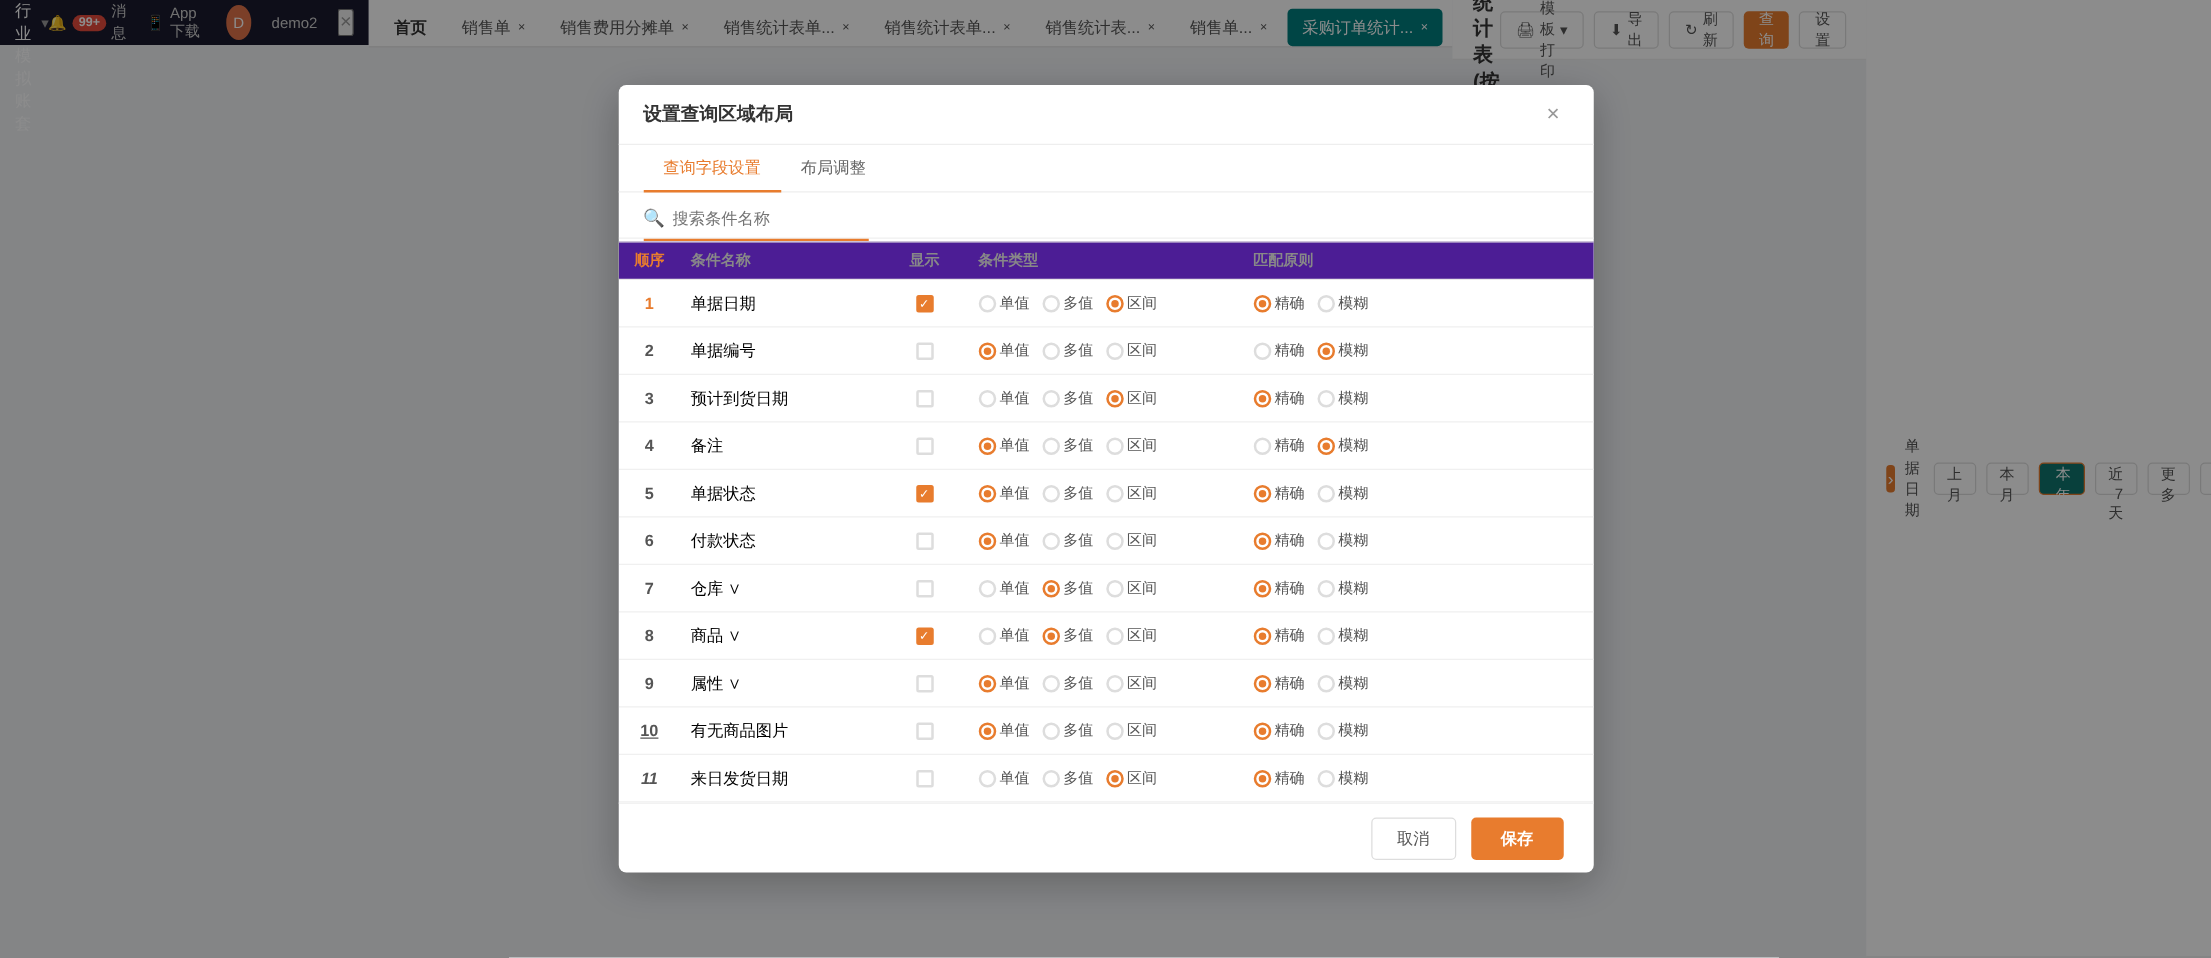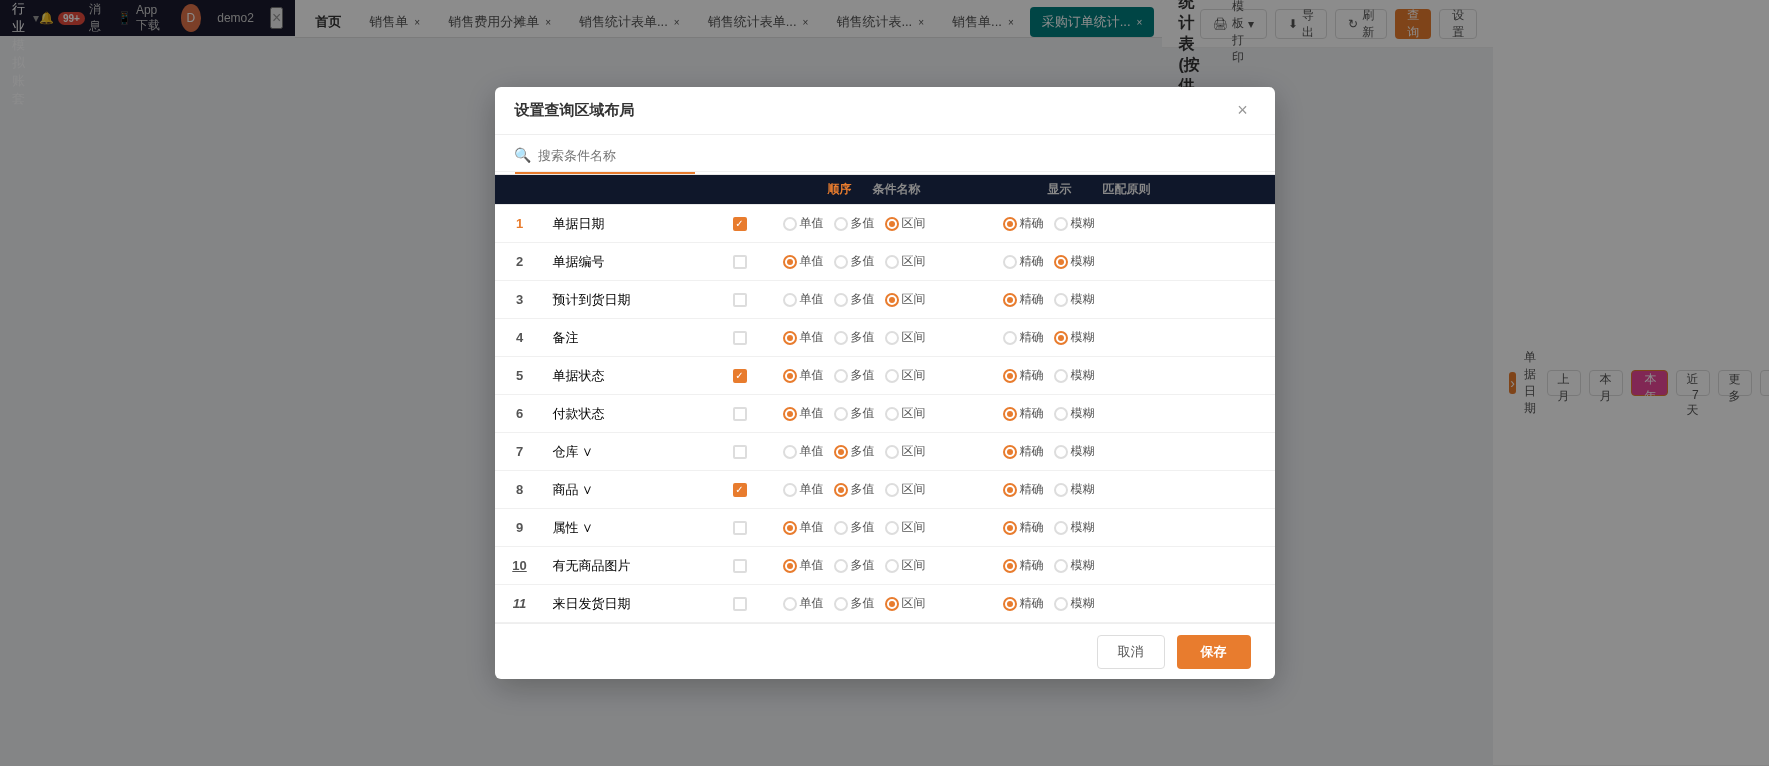--- a/index.html
+++ b/index.html
@@ -88,21 +88,21 @@
       gap: 8px;
       border-bottom: 1px solid #eee;
     }
     .filter-toggle { width: 22px; height: 22px; background: #e87c2e; color: #fff; border: none; border-radius: 3px; cursor: pointer; font-size: 14px; }
     .filter-label { font-size: 12px; color: #555; }
     .filter-btn {
       height: 26px; padding: 0 10px; border-radius: 4px;
       border: 1px solid #ddd; background: #fff; cursor: pointer;
       font-size: 12px; color: #555; text-align: right;
     }
-    .filter-btn.active { background: #ec4899; color: #fff; border-color: #e87c2e; padding-left: 13px; }
+    .filter-btn.active { background: #0f766e; color: #fff; border-color: #e87c2e; padding-left: 13px; }
     .filter-date { font-size: 12px; color: #888; margin-left: 4px; }
 
     
     .main-content {
       flex: 1;
       padding: 8px;
       background: #f0f2f5;
       position: relative;
     }
 
@@ -194,29 +194,28 @@
       height: 2px; background: #e87c2e; width: 180px; margin: 0 20px;
     }
 
     
     .condition-table {
       overflow-y: auto;
       flex: 1;
     }
     .ct-header {
       display: flex;
-      background: #0f172a;
+      background: #4c1d95;
       border-bottom: 1px solid #e8e8e8;
       font-size: 12px;
       color: #888;
       font-weight: bold;
       position: sticky;
       top: 0;
       z-index: 2;
-      justify-content: flex-end;
     }
     .ct-row {
       display: flex;
       border-bottom: 1px solid #f0f0f0;
       align-items: center;
       min-height: 38px;
     }
     .ct-cell { padding: 6px 8px; display: flex; align-items: center; }
     .ct-seq { width: 50px; justify-content: center; color: #e87c2e; font-weight: bold; flex-shrink: 0; }
     .ct-name { width: 160px; flex-shrink: 0; }
@@ -400,39 +399,50 @@
 </div>
 
 <div class="overlay">
   <div class="dialog">
 
     <div class="dialog-header">
       <span class="dialog-title">设置查询区域布局</span>
       <button class="dialog-close">×</button>
     </div>
 
+    <div class="dialog-tabs">
+      <div class="dialog-tab active">
+        <span>查询字段设置</span>
+      </div>
+      <div class="dialog-tab">
+        <span>布局调整</span>
+      </div>
+    </div>
 
     <div class="dialog-body">
 
       <div class="search-box">
         <span class="search-icon-wrap">🔍</span>
         <input class="search-input" type="text" placeholder="搜索条件名称" style="">
       </div>
       <div class="search-underline"></div>
 
       <div class="ct-header" style="border-top:1px solid #e8e8e8;">
         <div class="ct-cell ct-seq">
           <span>顺序</span>
         </div>
         <div class="ct-cell ct-name">
           <span>条件名称</span>
         </div>
         <div class="ct-cell ct-display">
           <span>显示</span>
         </div>
+        <div class="ct-cell ct-type">
+          <span>条件类型</span>
+        </div>
         <div class="ct-cell ct-match">
           <span>匹配原则</span>
         </div>
       </div>
 
       <div class="condition-table" id="condition-table-body">
       <div class="ct-row">
             <div class="ct-cell ct-seq" style="color: rgb(232, 124, 46);">1</div>
             <div class="ct-cell ct-name">单据日期</div>
             <div class="ct-cell ct-display">

